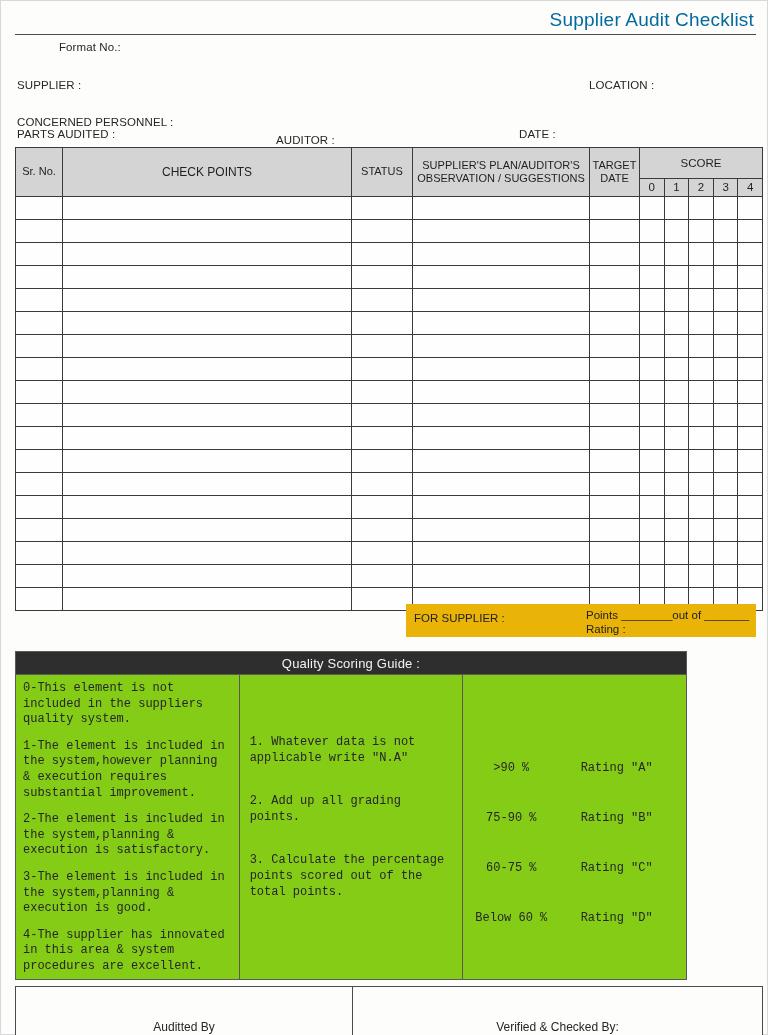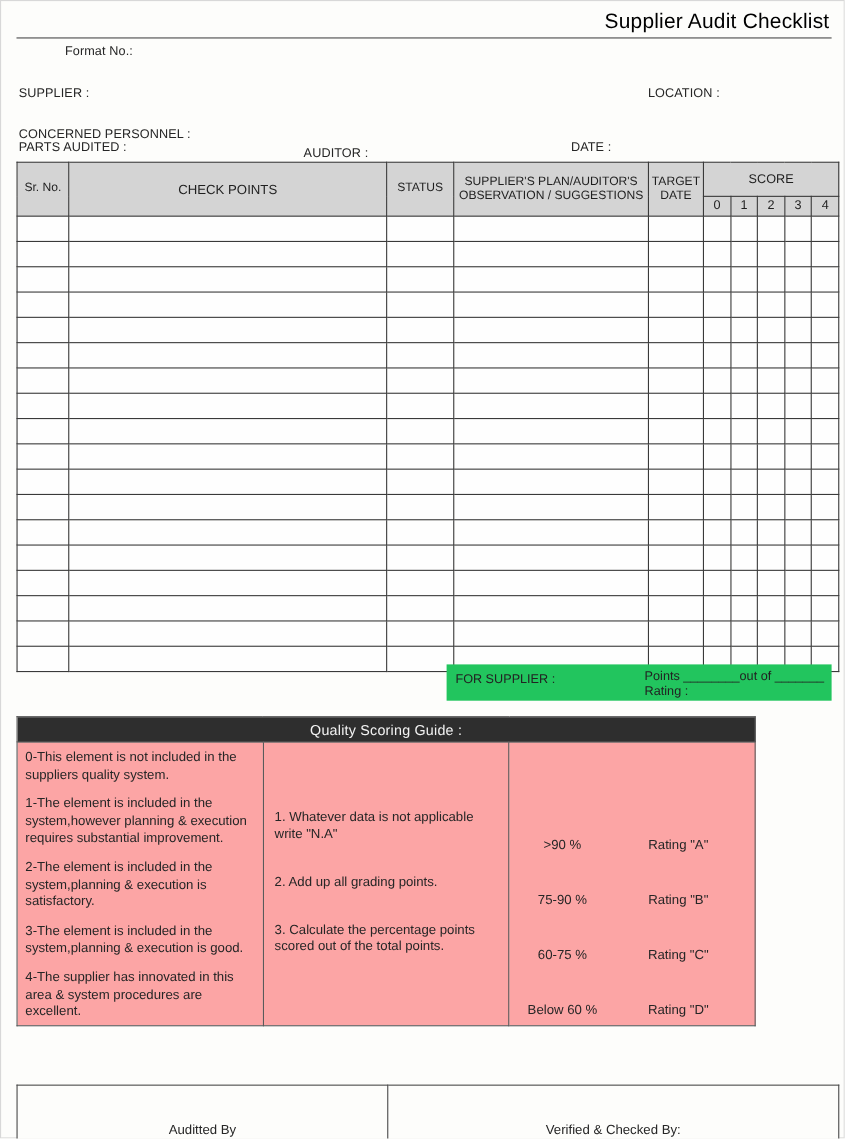--- a/index.html
+++ b/index.html
@@ -31,21 +31,21 @@
   
   .title-row {
     position: absolute;
     left: 14px; top: 8px;
     width: 741px;
     text-align: right;
   }
   .doc-title {
     font-size: 19px;
     letter-spacing: .2px;
-    color: #000000;
+    color: #0369a1;
     display: inline-block;
     padding-right: 2px;
   }
   .title-rule {
     position: absolute;
     left: 14px; top: 33px;
     width: 741px;
     height: 0;
     border-top: 1.4px solid #4a4a4a;
   }
@@ -99,21 +99,21 @@
   .hdr-top    { height: 30px; }
   #main-table tbody td { height: 22px; background: #fefefe; }
 
   
   #for-supplier {
     position: absolute;
     left: 405px;
     top: 603px;
     width: 350px;
     height: 33px;
-    background: #22c55e;
+    background: #eab308;
     font-size: 11.5px;
     color: #222;
   }
   #for-supplier .fs-label {
     position: absolute;
     left: 8px; top: 8px;
   }
   #for-supplier .fs-points {
     position: absolute;
     left: 180px; top: 5px;
@@ -153,22 +153,23 @@
     height: 25px;
     padding-left: 7px;
     letter-spacing: .2px;
   }
   .col-a { width: 334px; }
   .col-b { width: 237px; }
   .col-c { width: 170px; }
 
   #qsg .body-cell {
     vertical-align: top;
-    background: #fca5a5;
+    background: #84cc16;
     height: 255px;
+    font-family: Liberation Mono, monospace;
   }
   .rating-list {
     padding: 6px 8px 4px 7px;
     font-size: 12px;
     line-height: 1.30;
     color: #262626;
   }
   .rating-list p { margin: 0 0 11px 0; }
   .rating-list p:last-child { margin-bottom: 0; }
 

